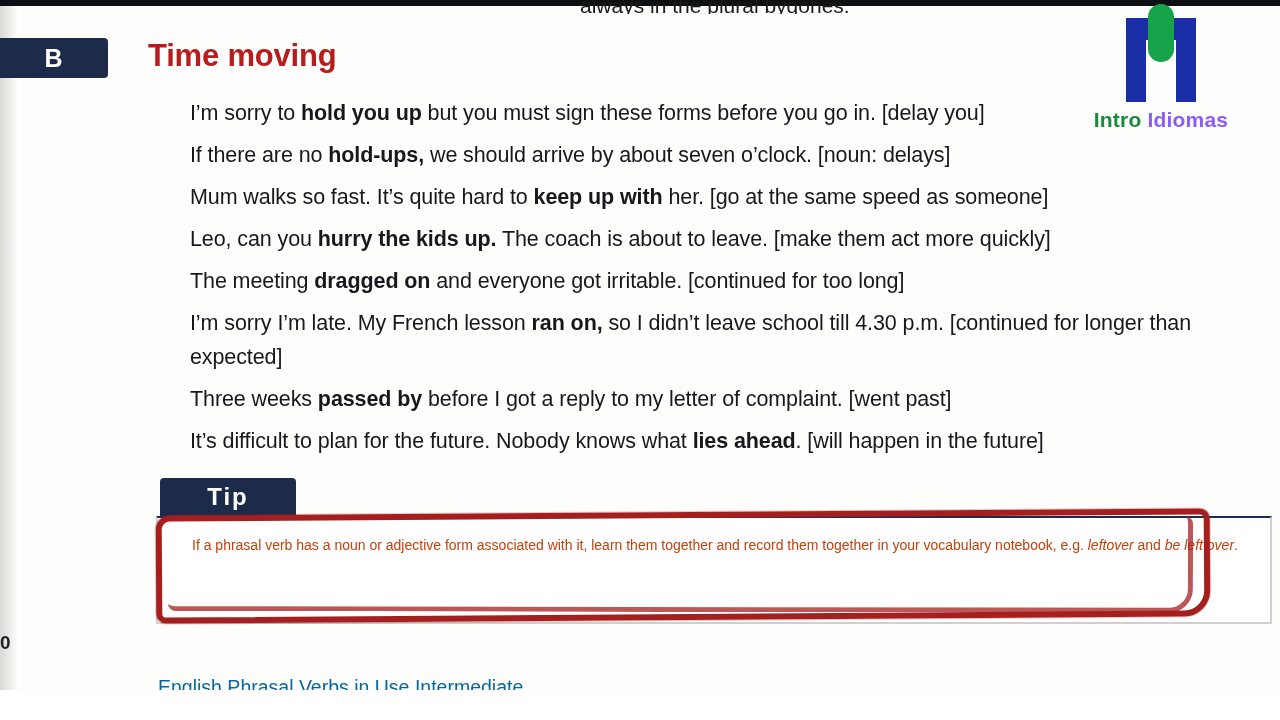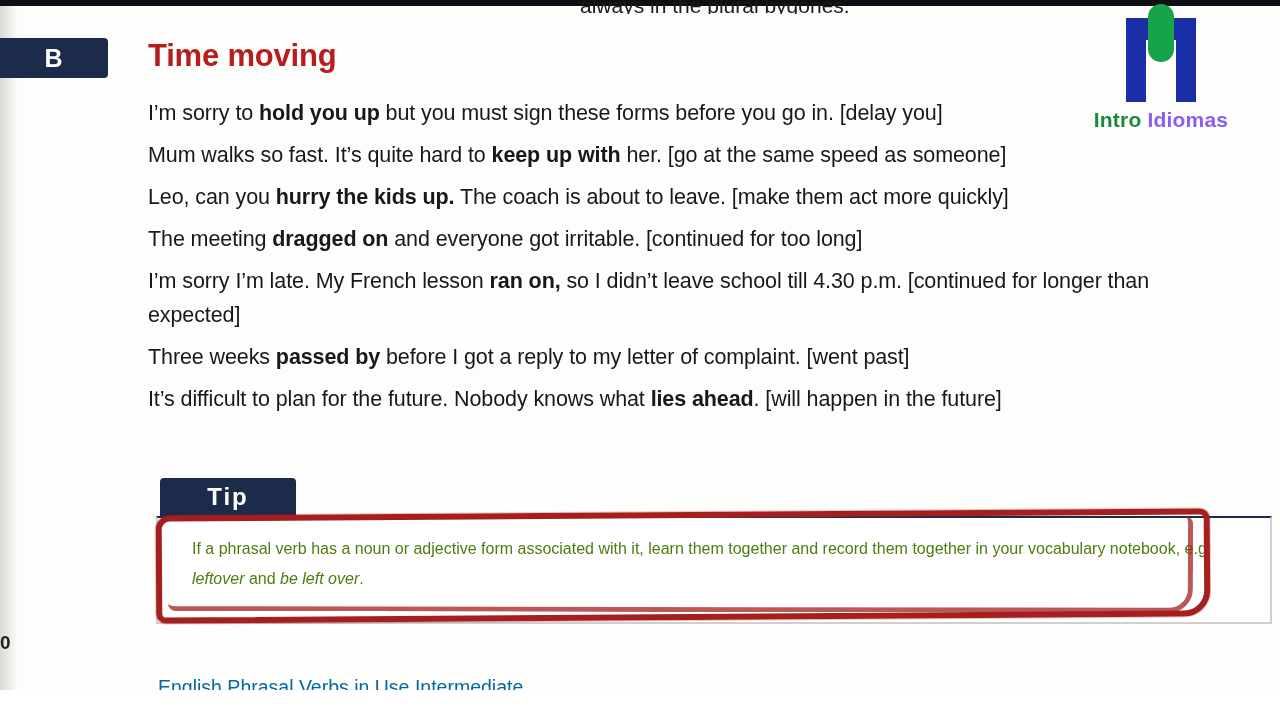--- a/index.html
+++ b/index.html
@@ -83,20 +83,21 @@
     left: 148px;
     top: 96px;
     width: 1075px;
   }
   .ex-line {
     font-size: 21.5px;
     line-height: 34px;
     color: #16181c;
     margin-bottom: 8px;
     letter-spacing: -0.1px;
+    margin-left: 42px;
   }
   .ex-line b { font-weight: 700; }
   .ex-line .gloss { color: #16181c; }
 
   
   .tip-wrap {
     position: absolute;
     left: 156px;
     top: 478px;
     width: 1116px;
@@ -118,23 +119,23 @@
   }
   .tip-box {
     position: relative;
     border: 2px solid #cfcfcf;
     border-top: 2px solid #1d2b4b;
     background: #ffffff;
     padding: 16px 22px 18px 34px;
     min-height: 70px;
   }
   .tip-text {
-    font-size: 16px;
-    line-height: 30px;
-    color: #4d7c0f;
+    font-size: 14px;
+    line-height: 22px;
+    color: #c2410c;
   }
   .tip-text i { font-style: italic; }
 
   
   .red-ring {
     position: absolute;
     left: 0px;
     top: 34px;
     width: 1042px;
     height: 96px;
@@ -248,20 +249,23 @@
     <span>B</span>
   </div>
 
   <div class="heading">Time moving</div>
 
   <div class="examples">
     <div class="ex-line">
       <span>I’m sorry to </span><b>hold you up</b><span class="gloss"> but you must sign these forms before you go in. [delay you]</span>
     </div>
     <div class="ex-line">
+      <span>If there are no </span><b>hold-ups,</b><span class="gloss"> we should arrive by about seven o’clock. [noun: delays]</span>
+    </div>
+    <div class="ex-line">
       <span>Mum walks so fast. It’s quite hard to </span><b>keep up with</b><span class="gloss"> her. [go at the same speed as someone]</span>
     </div>
     <div class="ex-line">
       <span>Leo, can you </span><b>hurry the kids up.</b><span class="gloss"> The coach is about to leave. [make them act more quickly]</span>
     </div>
     <div class="ex-line">
       <span>The meeting </span><b>dragged on</b><span class="gloss"> and everyone got irritable. [continued for too long]</span>
     </div>
     <div class="ex-line">
       <span>I’m sorry I’m late. My French lesson </span><b>ran on,</b><span class="gloss"> so I didn’t leave school till 4.30 p.m. [continued for longer than expected]</span>

